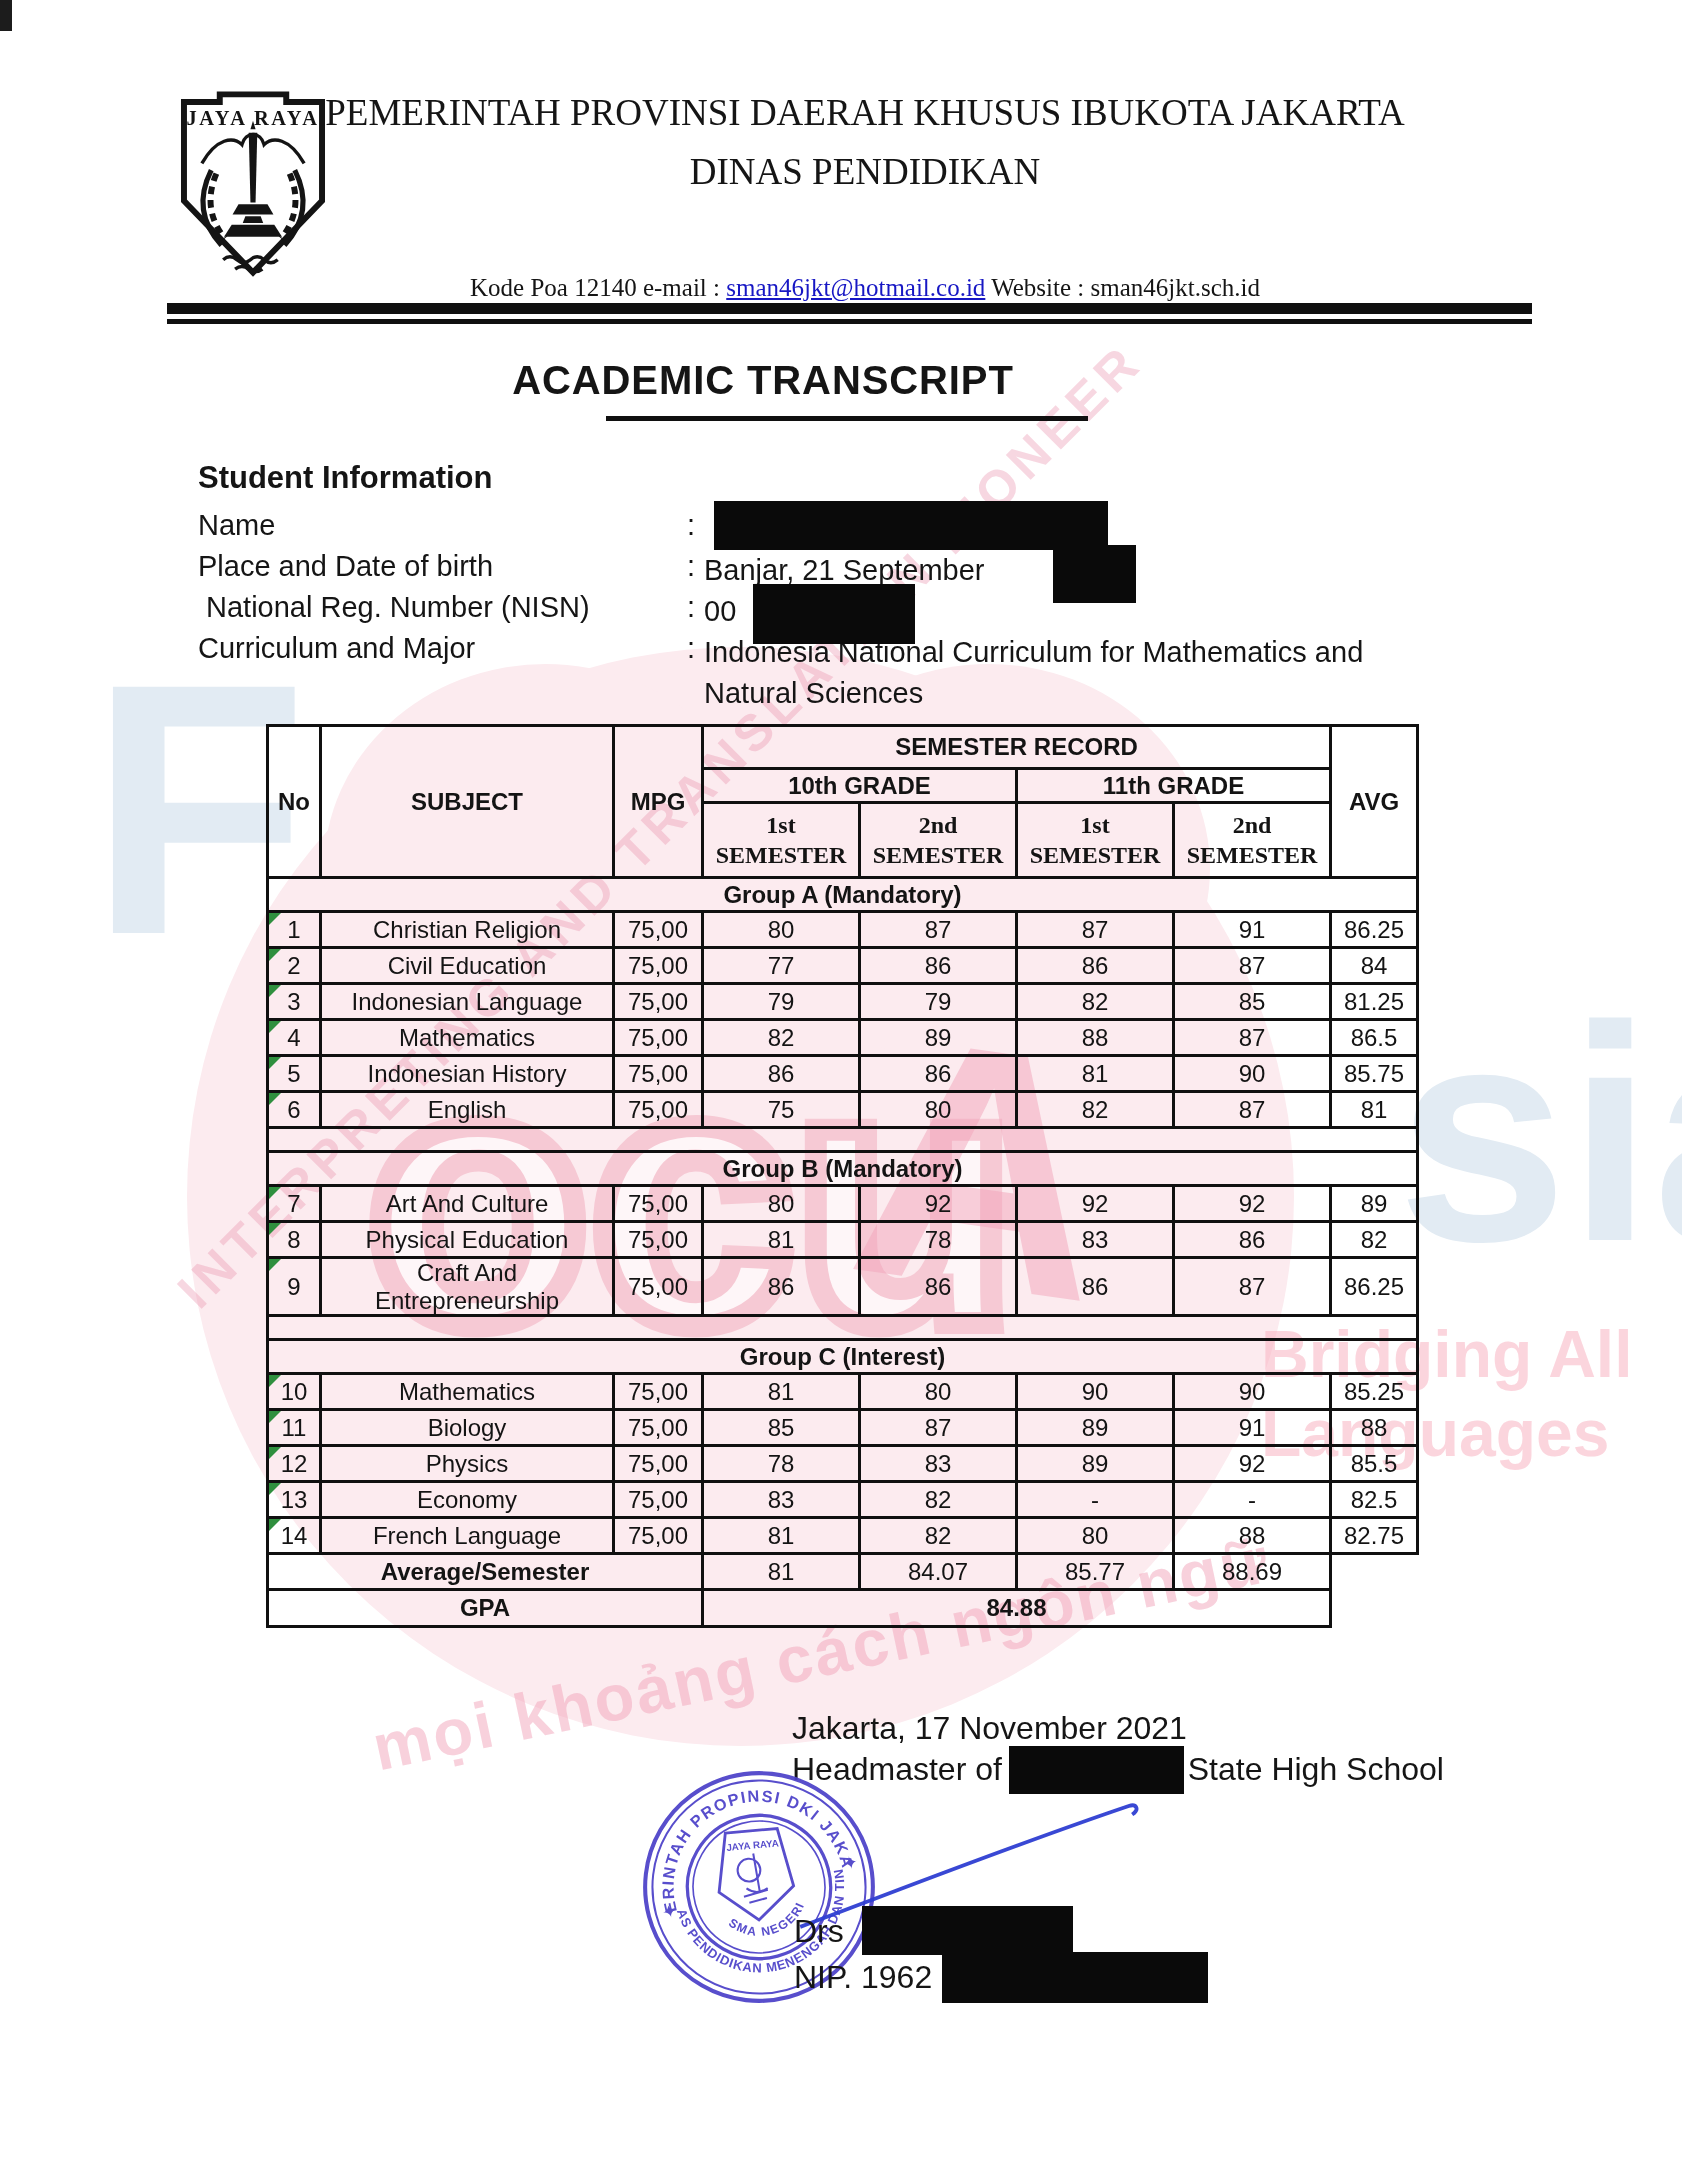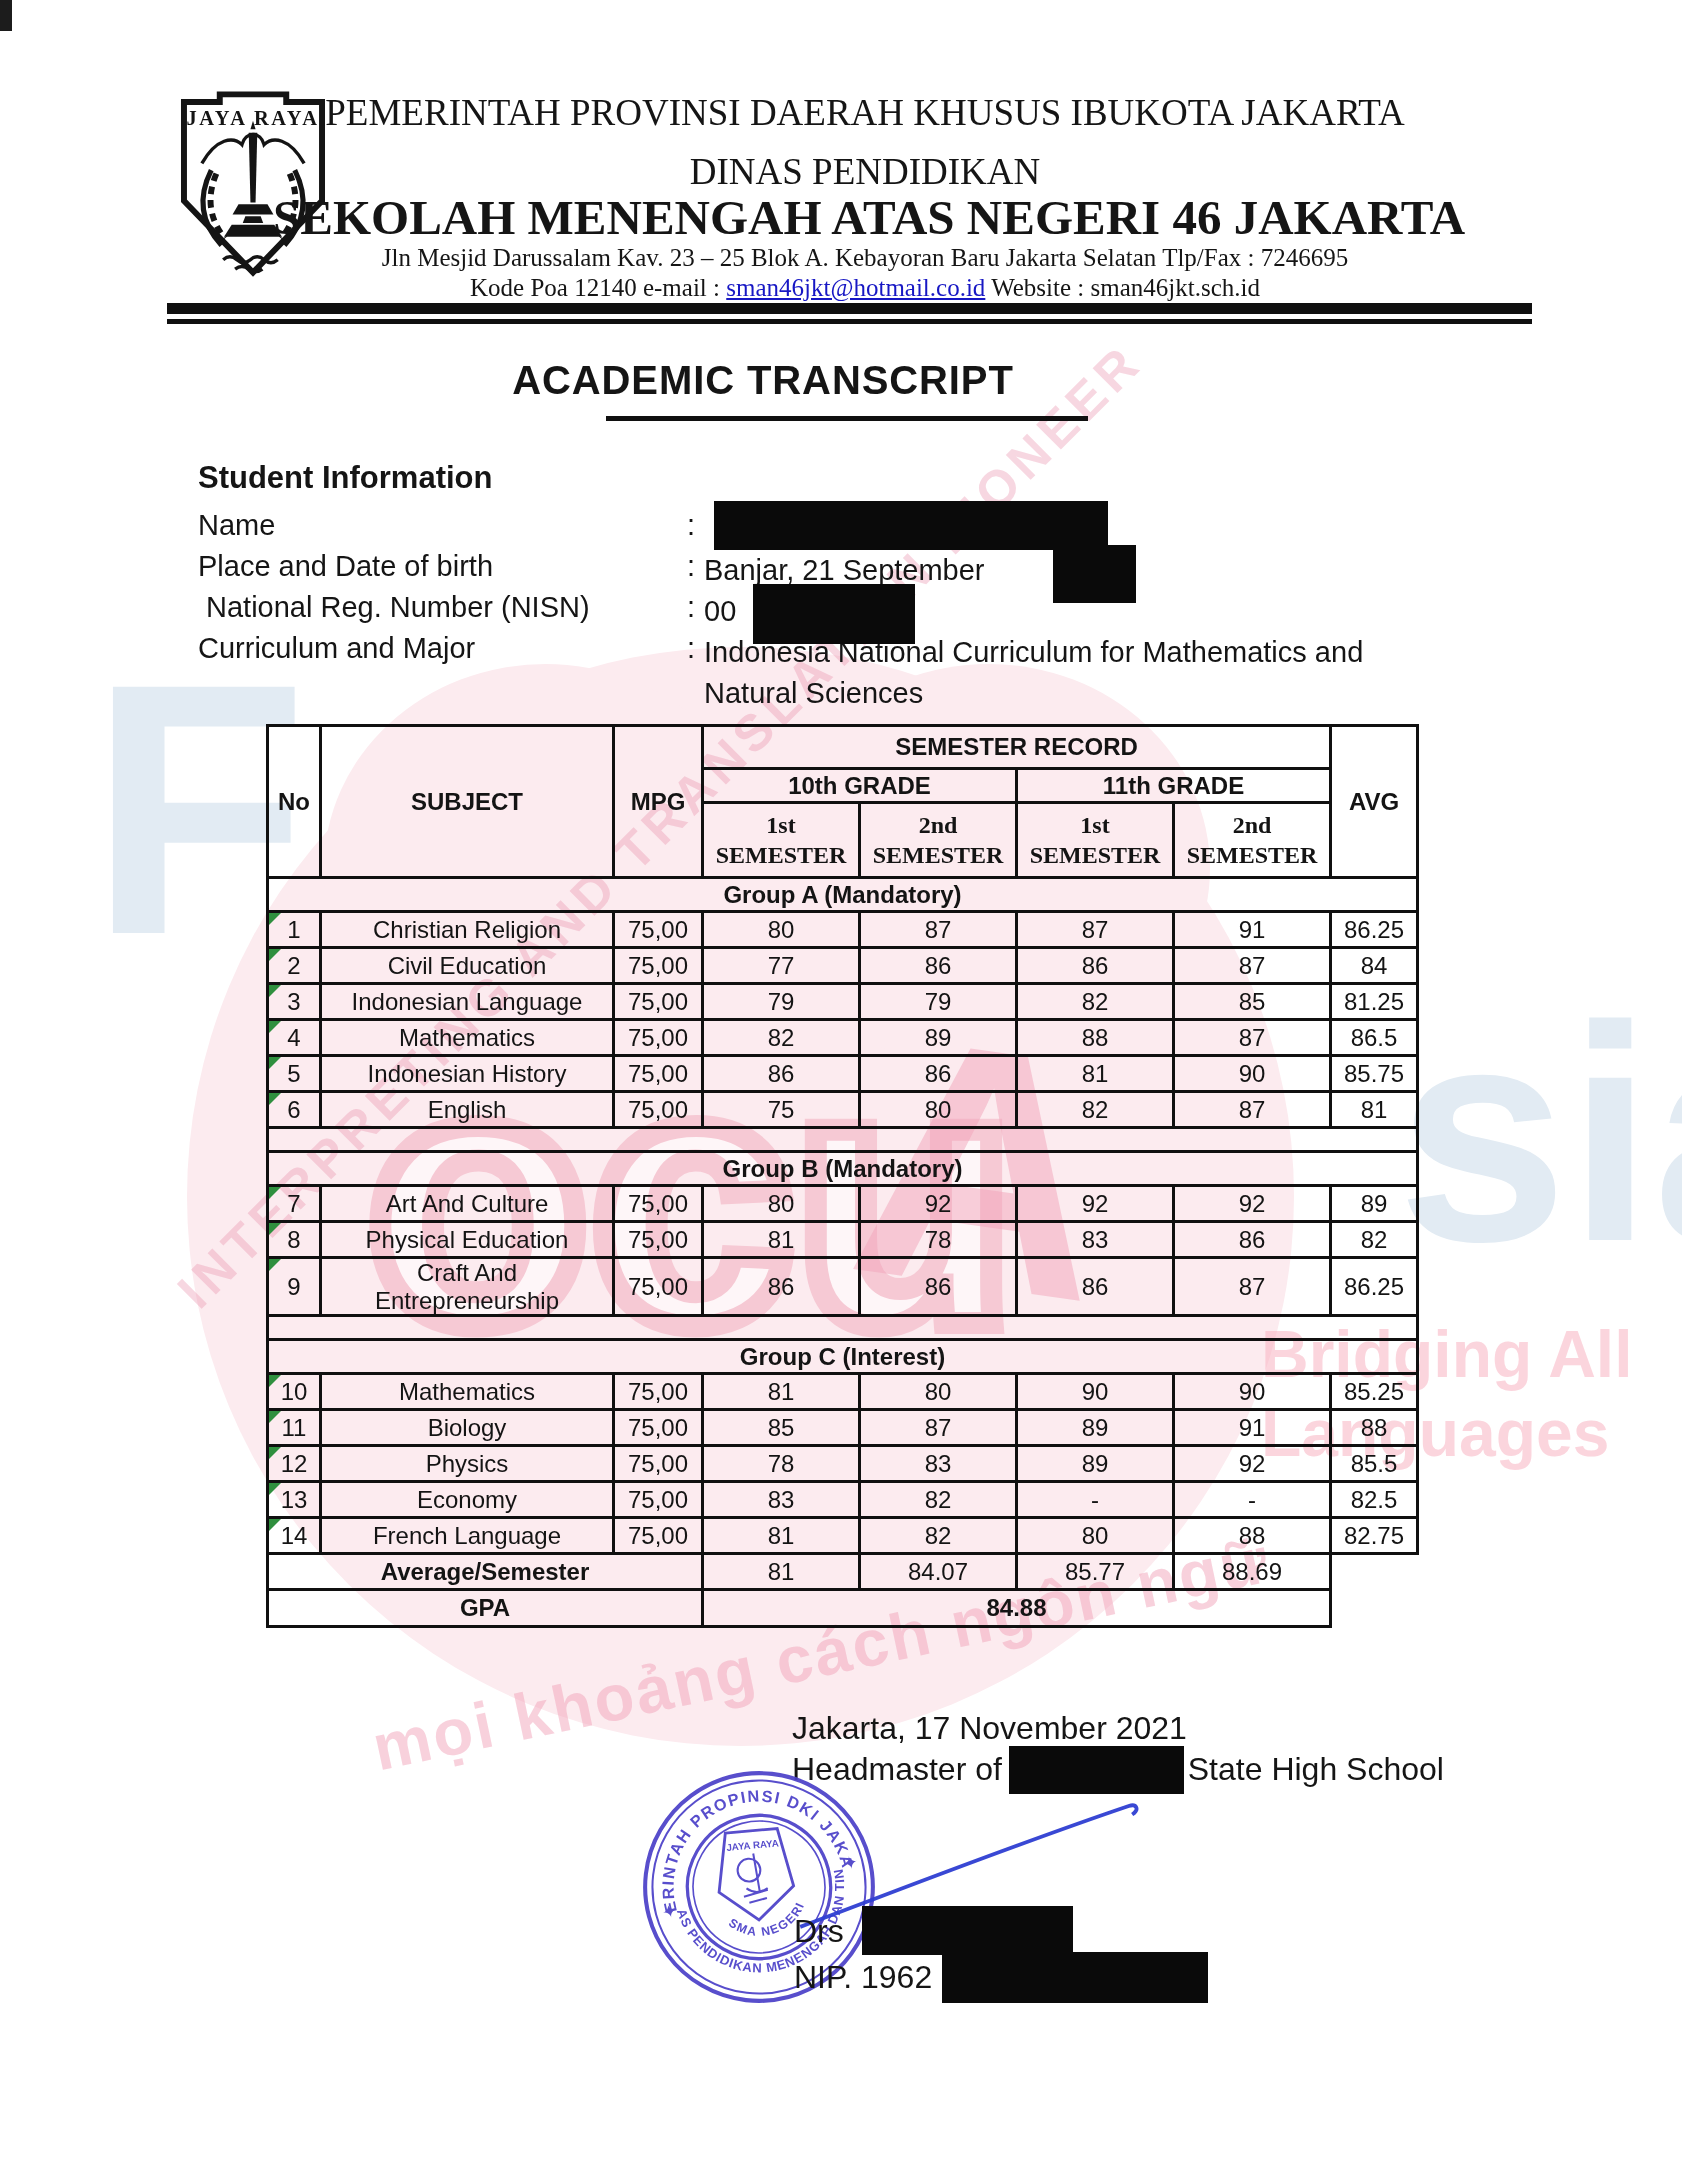--- a/index.html
+++ b/index.html
@@ -82,22 +82,20 @@
       <path d="M92,52 L98,52 L95,42 Z"></path>
       <path d="M90,56 h10 l-2,82 h-6 Z"></path>
       <path d="M78,140 h34 l7,12 h-48 Z"></path>
       <path d="M86,154 h18 l3,8 h-24 Z"></path>
       <path d="M70,164 h50 l9,14 h-68 Z"></path>
     </g>
   </svg>
 
   <div class="hdr-line serif" style="top:91px;font-size:37px;">PEMERINTAH PROVINSI DAERAH KHUSUS IBUKOTA JAKARTA</div>
   <div class="hdr-line serif" style="top:150px;font-size:37px;">DINAS PENDIDIKAN</div>
-  <div class="hdr-line serif" style="top:189px;font-size:49px;font-weight:bold;">SEKOLAH MENENGAH ATAS NEGERI 46 JAKARTA</div>
-  <div class="hdr-line serif" style="top:244px;font-size:25px;">Jln Mesjid Darussalam Kav. 23 – 25 Blok A. Kebayoran Baru Jakarta Selatan Tlp/Fax : 7246695</div>
   <div class="hdr-line serif" style="top:274px;font-size:25px;">
     <span>Kode Poa 12140  e-mail : </span><span class="link">sman46jkt@hotmail.co.id</span><span>  Website : sman46jkt.sch.id</span>
   </div>
 
   <div class="rule" style="left:167px;top:303px;width:1365px;height:11px;"></div>
   <div class="rule" style="left:167px;top:319px;width:1365px;height:5.1px;"></div>
 
   <div class="abs" style="left:0;top:358px;width:1526px;text-align:center;font-size:40px;font-weight:bold;letter-spacing:0.9px;">ACADEMIC TRANSCRIPT</div>
   <div class="rule" style="left:606px;top:416px;width:482px;height:5.1px;"></div>
 

